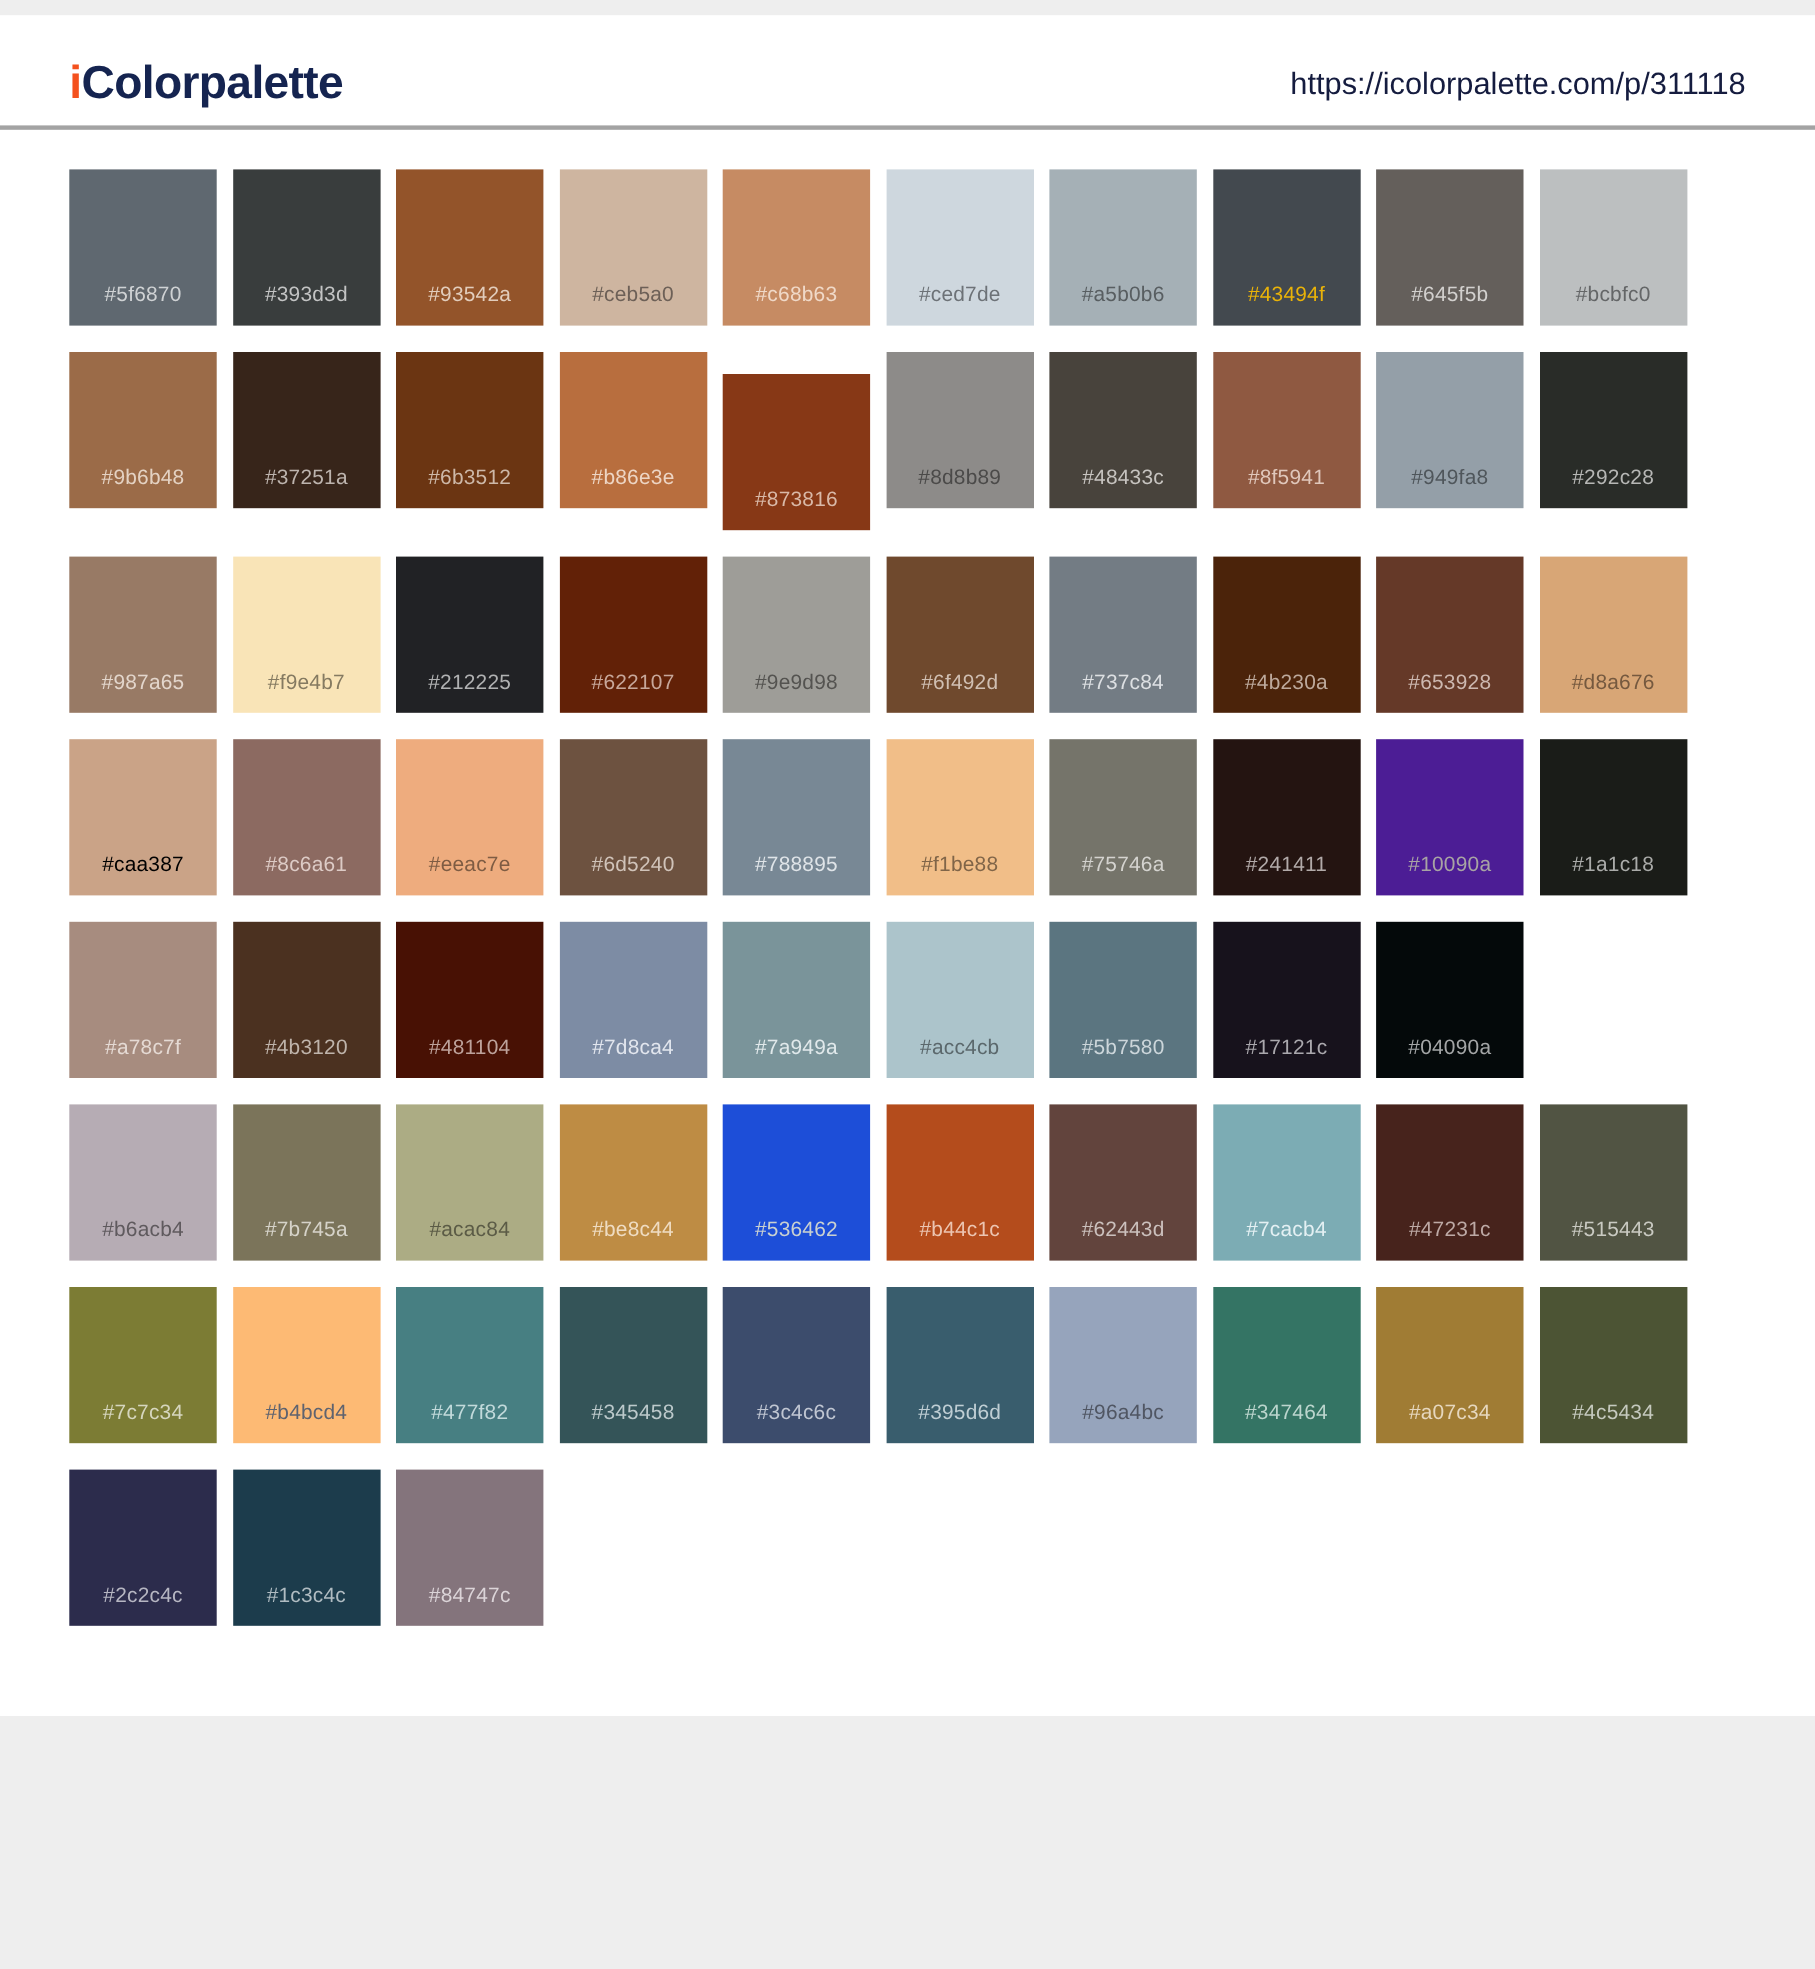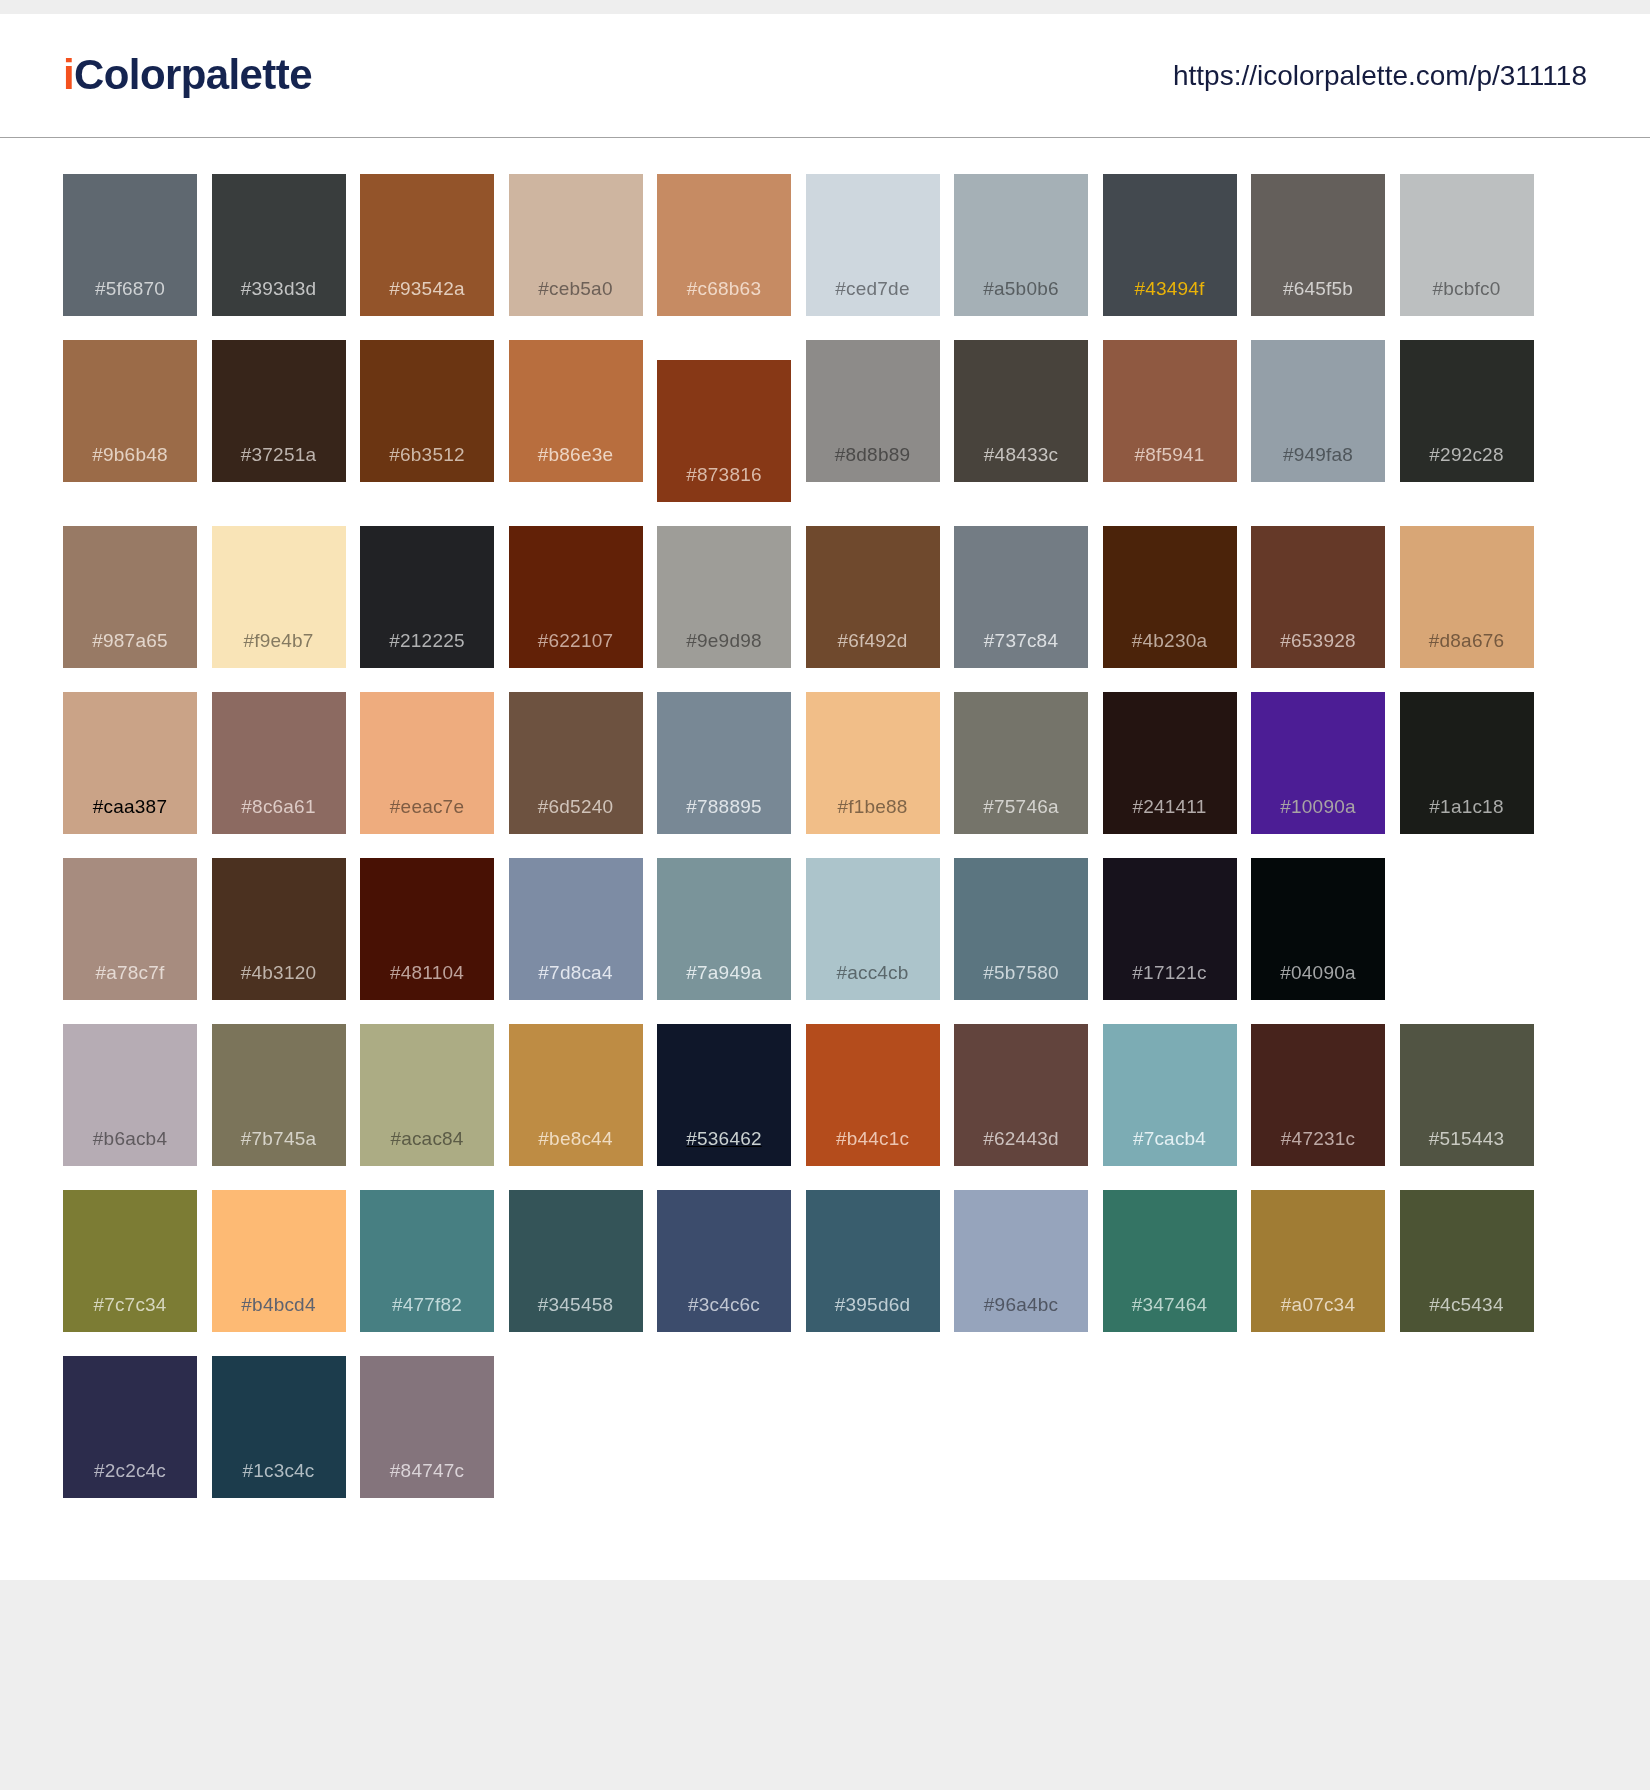--- a/index.html
+++ b/index.html
@@ -23,22 +23,22 @@
     background: #eeeeee;
   }
   .sheet {
     background: #ffffff;
     width: 1650px;
     box-sizing: border-box;
   }
   
   .header {
     position: relative;
-    height: 124px;
-    border-bottom: 1px solid #a3a3a3;
+    height: 104px;
+    border-bottom: 4px solid #a3a3a3;
     box-sizing: border-box;
     background: #ffffff;
   }
   .logo {
     position: absolute;
     left: 63px;
     top: 40px;
     font-size: 42px;
     font-weight: bold;
     letter-spacing: -0.6px;
@@ -278,21 +278,21 @@
           </div>
           <div class="swatch" style="background-color: rgb(123, 116, 90);">
             <span class="swatch-label" style="color: rgb(214, 211, 201);">#7b745a</span>
           </div>
           <div class="swatch" style="background-color: rgb(172, 172, 132);">
             <span class="swatch-label" style="color: rgb(91, 91, 70);">#acac84</span>
           </div>
           <div class="swatch" style="background-color: rgb(190, 140, 68);">
             <span class="swatch-label" style="color: rgb(239, 220, 194);">#be8c44</span>
           </div>
-          <div class="swatch" style="background-color: #0f172a; text-decoration: underline;">
+          <div class="swatch" style="background-color: #1d4ed8;">
             <span class="swatch-label" style="color: rgb(202, 209, 208);">#536462</span>
           </div>
           <div class="swatch" style="background-color: rgb(180, 76, 28);">
             <span class="swatch-label" style="color: rgb(236, 197, 177);">#b44c1c</span>
           </div>
           <div class="swatch" style="background-color: rgb(98, 68, 61);">
             <span class="swatch-label" style="color: rgb(203, 192, 189);">#62443d</span>
           </div>
           <div class="swatch" style="background-color: rgb(124, 172, 180);">
             <span class="swatch-label" style="color: rgb(228, 240, 243);">#7cacb4</span>

